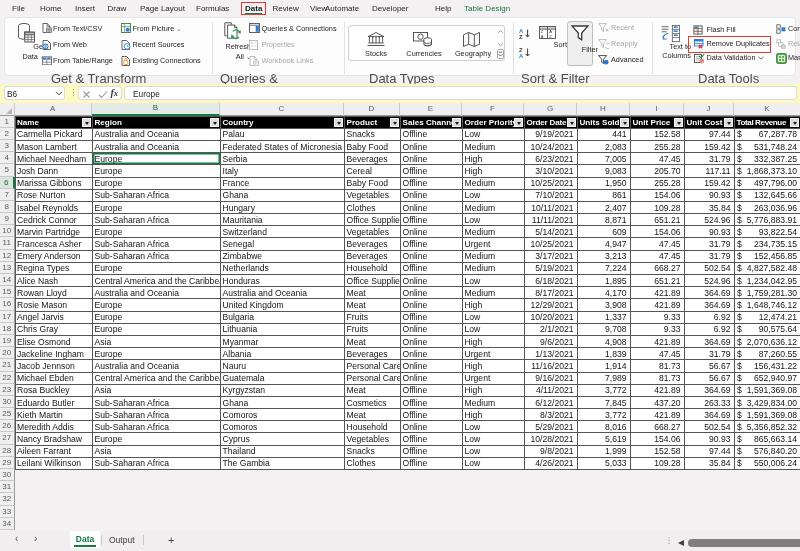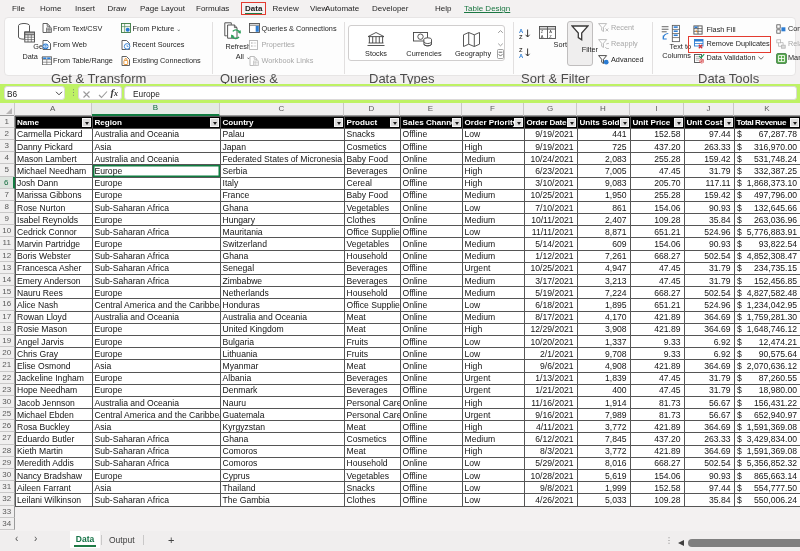--- a/index.html
+++ b/index.html
@@ -3,35 +3,35 @@
 <meta charset="utf-8">
 <style>
 * { margin:0; padding:0; box-sizing:border-box; }
 html,body { width:800px; height:551px; overflow:hidden; font-family:"Liberation Sans", sans-serif; }
 body { position:relative; background:#f3f1f1; }
 .abs { position:absolute; }
 
 
 #menubar { position:absolute; left:0; top:0; width:800px; height:17px; background:#f3f1f1; font-size:8px; color:#262626; }
 #menubar .mi { position:absolute; top:4px; }
-#menubar .green { color:#1b7742;text-decoration:underline; }
+#menubar .green { color:#1b7742; }
 #databox { position:absolute; left:240.5px; top:2px; width:25.5px; height:12.5px; border:1.5px solid #e33b30; }
 #datagreen { position:absolute; left:245px; top:12.5px; width:17px; height:1.5px; background:#1e7a45; }
 
 
 #ribbon { position:absolute; left:4px; top:17px; width:792px; height:59px; background:#fdfdfd; border:1px solid #e7e5e5; border-radius:4px; }
 .rsep { position:absolute; top:4px; height:52px; width:1px; background:#e2e0e0; }
 .glabel { position:absolute; top:52.5px; width:120px; text-align:left; font-size:13px; color:#4c4c4c; }
 .rtxt { font-size:7.3px; color:#1f1f1f; white-space:nowrap; }
 .gray  { color:#a8a8a8 !important; }
 .bigtxt { position:absolute; text-align:right; font-size:7.3px; color:#1f1f1f; white-space:nowrap; }
 .chev { font-size:6px; color:#555; }
 
 
-#fbar { position:absolute; left:0; top:84px; width:800px; height:19px; background:#bef264; }
+#fbar { position:absolute; left:0; top:84px; width:800px; height:19px; background:#fef9c3; }
 #fbar .wbox { position:absolute; top:1.5px; height:14px; background:#fff; border:1px solid #dbd9d9; border-radius:3px; }
 #fbar .t { position:absolute; font-size:8.3px; color:#1c1c1c; }
 
 
 #colhdr { position:absolute; left:0; top:103px; width:800px; height:12.5px; background:#f0efef; border-bottom:1px solid #9a9a9a; }
 .ch { position:absolute; top:0; height:12.5px; font-size:8px; color:#5a5a5a; text-align:center; line-height:12.5px; border-right:1px solid #c9c8c8; }
 .chB { background:#e4eae5; color:#0f6b3c; border-bottom:2px solid #107c41; line-height:10px; }
 #corner { position:absolute; left:0; top:0; width:14.5px; height:12.5px; border-right:1px solid #c9c8c8; }
 #corner:after { content:""; position:absolute; right:2px; bottom:2px; border-left:6px solid transparent; border-bottom:6px solid #b8b6b6; }
 #rowhdrs { position:absolute; left:0; top:115.5px; width:14.5px; }
@@ -410,36 +410,20 @@
         <td class="tr">9/19/2021</td>
         <td class="tr">441</td>
         <td class="tr">152.58</td>
         <td class="tr">97.44</td>
         <td class="tk">
           <span>$</span>
           <span>67,287.78</span>
         </td>
       </tr>
 <tr>
-        <td class="tl">Danny Pickard</td>
-        <td class="tl">Asia</td>
-        <td class="tl">Japan</td>
-        <td class="tl">Cosmetics</td>
-        <td class="tl">Offline</td>
-        <td class="tl">High</td>
-        <td class="tr">9/19/2021</td>
-        <td class="tr">725</td>
-        <td class="tr">437.20</td>
-        <td class="tr">263.33</td>
-        <td class="tk">
-          <span>$</span>
-          <span>316,970.00</span>
-        </td>
-      </tr>
-<tr>
         <td class="tl">Mason Lambert</td>
         <td class="tl">Australia and Oceania</td>
         <td class="tl">Federated States of Micronesia</td>
         <td class="tl">Baby Food</td>
         <td class="tl">Online</td>
         <td class="tl">Medium</td>
         <td class="tr">10/24/2021</td>
         <td class="tr">2,083</td>
         <td class="tr">255.28</td>
         <td class="tr">159.42</td>
@@ -554,36 +538,20 @@
         <td class="tr">5/14/2021</td>
         <td class="tr">609</td>
         <td class="tr">154.06</td>
         <td class="tr">90.93</td>
         <td class="tk">
           <span>$</span>
           <span>93,822.54</span>
         </td>
       </tr>
 <tr>
-        <td class="tl">Boris Webster</td>
-        <td class="tl">Sub-Saharan Africa</td>
-        <td class="tl">Ghana</td>
-        <td class="tl">Household</td>
-        <td class="tl">Online</td>
-        <td class="tl">Medium</td>
-        <td class="tr">1/12/2021</td>
-        <td class="tr">7,261</td>
-        <td class="tr">668.27</td>
-        <td class="tr">502.54</td>
-        <td class="tk">
-          <span>$</span>
-          <span>4,852,308.47</span>
-        </td>
-      </tr>
-<tr>
         <td class="tl">Francesca Asher</td>
         <td class="tl">Sub-Saharan Africa</td>
         <td class="tl">Senegal</td>
         <td class="tl">Beverages</td>
         <td class="tl">Offline</td>
         <td class="tl">Urgent</td>
         <td class="tr">10/25/2021</td>
         <td class="tr">4,947</td>
         <td class="tr">47.45</td>
         <td class="tr">31.79</td>
@@ -602,21 +570,21 @@
         <td class="tr">3/17/2021</td>
         <td class="tr">3,213</td>
         <td class="tr">47.45</td>
         <td class="tr">31.79</td>
         <td class="tk">
           <span>$</span>
           <span>152,456.85</span>
         </td>
       </tr>
 <tr>
-        <td class="tl">Nauru Rees</td>
+        <td class="tl">Regina Types</td>
         <td class="tl">Europe</td>
         <td class="tl">Netherlands</td>
         <td class="tl">Household</td>
         <td class="tl">Offline</td>
         <td class="tl">Medium</td>
         <td class="tr">5/19/2021</td>
         <td class="tr">7,224</td>
         <td class="tr">668.27</td>
         <td class="tr">502.54</td>
         <td class="tk">
@@ -730,36 +698,20 @@
         <td class="tr">1/13/2021</td>
         <td class="tr">1,839</td>
         <td class="tr">47.45</td>
         <td class="tr">31.79</td>
         <td class="tk">
           <span>$</span>
           <span>87,260.55</span>
         </td>
       </tr>
 <tr>
-        <td class="tl">Hope Needham</td>
-        <td class="tl">Europe</td>
-        <td class="tl">Denmark</td>
-        <td class="tl">Beverages</td>
-        <td class="tl">Offline</td>
-        <td class="tl">Urgent</td>
-        <td class="tr">1/21/2021</td>
-        <td class="tr">400</td>
-        <td class="tr">47.45</td>
-        <td class="tr">31.79</td>
-        <td class="tk">
-          <span>$</span>
-          <span>18,980.00</span>
-        </td>
-      </tr>
-<tr>
         <td class="tl">Jacob Jennson</td>
         <td class="tl">Australia and Oceania</td>
         <td class="tl">Nauru</td>
         <td class="tl">Personal Care</td>
         <td class="tl">Online</td>
         <td class="tl">High</td>
         <td class="tr">11/16/2021</td>
         <td class="tr">1,914</td>
         <td class="tr">81.73</td>
         <td class="tr">56.67</td>
@@ -870,21 +822,21 @@
         <td class="tl">Thailand</td>
         <td class="tl">Snacks</td>
         <td class="tl">Offline</td>
         <td class="tl">Low</td>
         <td class="tr">9/8/2021</td>
         <td class="tr">1,999</td>
         <td class="tr">152.58</td>
         <td class="tr">97.44</td>
         <td class="tk">
           <span>$</span>
-          <span>554,777.50</span>
+          <span>576,840.20</span>
         </td>
       </tr>
 <tr>
         <td class="tl">Leilani Wilkinson</td>
         <td class="tl">Sub-Saharan Africa</td>
         <td class="tl">The Gambia</td>
         <td class="tl">Clothes</td>
         <td class="tl">Offline</td>
         <td class="tl">Low</td>
         <td class="tr">4/26/2021</td>

